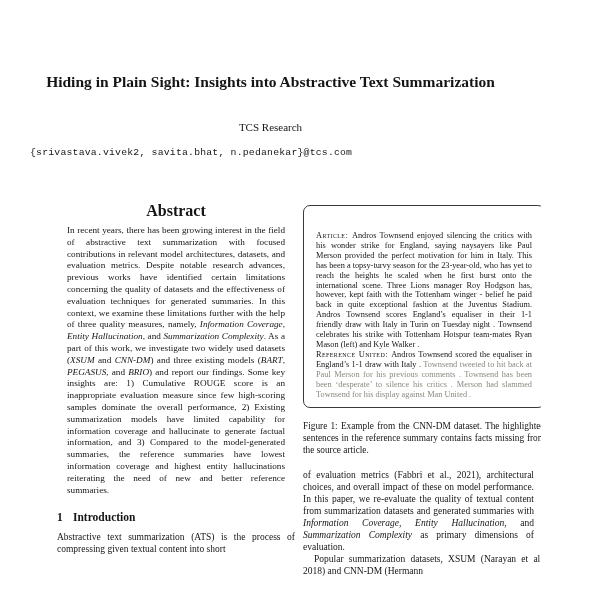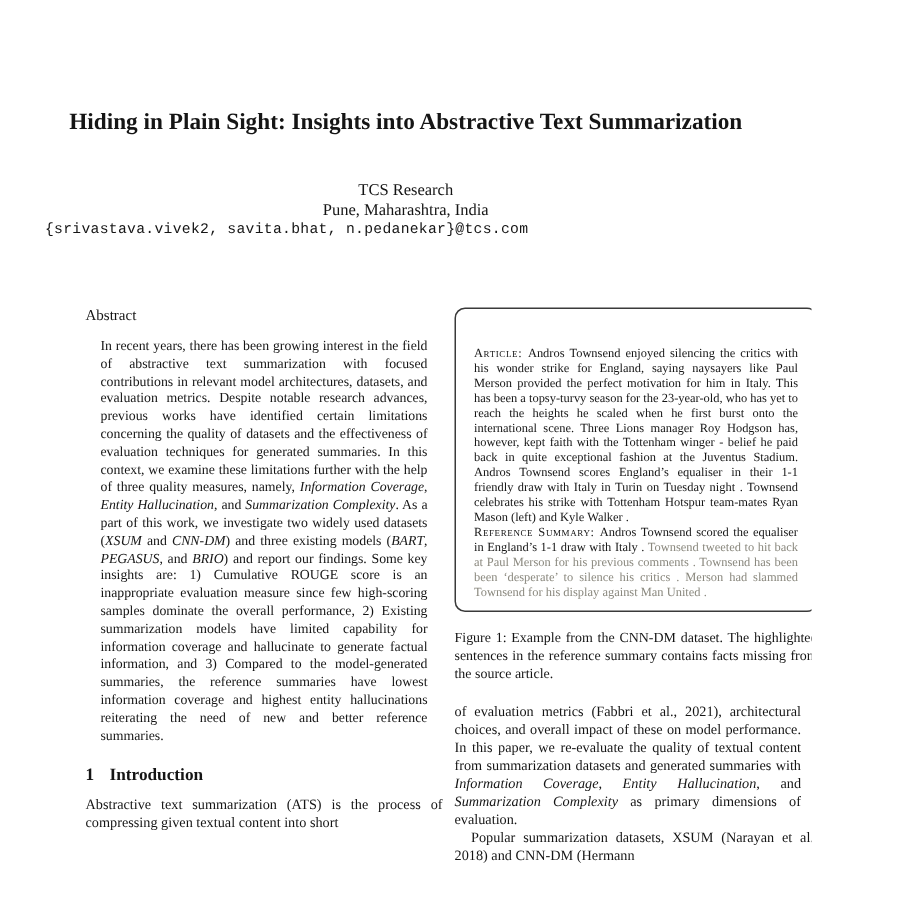--- a/index.html
+++ b/index.html
@@ -25,22 +25,22 @@
   .email {
     position:absolute; top:147px; left:30px; right:30px;
     font-family:"Liberation Mono","DejaVu Sans Mono",monospace;
     font-size:9.8px; line-height:12px; letter-spacing:0.2px;
   }
 
   .col-left  { position:absolute; top:200px; left:57px;  width:238px; }
   .col-right { position:absolute; top:200px; left:303px; width:242px; }
 
   .abs-heading {
-    margin:4px 0 7px 0; text-align:left;
-    font-size:10px; font-weight:normal; line-height:14px;
+    margin:4px 0 7px 0; text-align:center;
+    font-size:16px; font-weight:bold; line-height:14px;
   }
   .abs-body {
     margin:0 10px; text-align:justify;
     font-size:9.2px; line-height:11.8px;
   }
   .sec-heading {
     margin:14px 0 0 0; font-size:11.5px; font-weight:bold; line-height:14px;
   }
   .sec-heading .sec-num { display:inline-block; width:16px; }
   .intro-p { margin:7px 0 0 0; text-align:justify; font-size:9.5px; line-height:12px; }
@@ -60,33 +60,32 @@
   .sc { font-variant:small-caps; letter-spacing:0.4px; }
   .hl { color:#8a887e; }
 </style>
 </head>
 <body>
 
 <div class="page">
 
   <div class="title">Hiding in Plain Sight: Insights into Abstractive Text Summarization</div>
   <div class="affil1">TCS Research</div>
-  <div class="affil2">Pune, Maharashtra, India</div>
   <div class="email">{srivastava.vivek2, savita.bhat, n.pedanekar}@tcs.com</div>
 
   <div class="col-left">
     <div class="abs-heading">Abstract</div>
     <div class="abs-body"><span>In recent years, there has been growing interest in the field of abstractive text summarization with focused contributions in relevant model architectures, datasets, and evaluation metrics. Despite notable research advances, previous works have identified certain limitations concerning the quality of datasets and the effectiveness of evaluation techniques for generated summaries. In this context, we examine these limitations further with the help of three quality measures, namely, </span><em>Information Coverage</em><span>, </span><em>Entity Hallucination</em><span>, and </span><em>Summarization Complexity</em><span>. As a part of this work, we investigate two widely used datasets (</span><em>XSUM</em><span> and </span><em>CNN-DM</em><span>) and three existing models (</span><em>BART</em><span>, </span><em>PEGASUS</em><span>, and </span><em>BRIO</em><span>) and report our findings. Some key insights are: 1) Cumulative ROUGE score is an inappropriate evaluation measure since few high-scoring samples dominate the overall performance, 2) Existing summarization models have limited capability for information coverage and hallucinate to generate factual information, and 3) Compared to the model-generated summaries, the reference summaries have lowest information coverage and highest entity hallucinations reiterating the need of new and better reference summaries.</span></div>
     <div class="sec-heading"><span class="sec-num">1</span><span>Introduction</span></div>
     <p class="intro-p">Abstractive text summarization (ATS) is the process of compressing given textual content into short</p>
   </div>
 
   <div class="col-right">
     <div class="figure-box">
       <p><span class="sc">Article: </span><span>Andros Townsend enjoyed silencing the critics with his wonder strike for England, saying naysayers like Paul Merson provided the perfect motivation for him in Italy. This has been a topsy-turvy season for the 23-year-old, who has yet to reach the heights he scaled when he first burst onto the international scene. Three Lions manager Roy Hodgson has, however, kept faith with the Tottenham winger - belief he paid back in quite exceptional fashion at the Juventus Stadium. Andros Townsend scores England’s equaliser in their 1-1 friendly draw with Italy in Turin on Tuesday night . Townsend celebrates his strike with Tottenham Hotspur team-mates Ryan Mason (left) and Kyle Walker .</span></p>
-      <p><span class="sc">Reference Summary: </span><span>Andros Townsend scored the equaliser in England’s 1-1 draw with Italy . </span><span class="hl">Townsend tweeted to hit back at Paul Merson for his previous comments . Townsend has been been ‘desperate’ to silence his critics . Merson had slammed Townsend for his display against Man United .</span></p>
+      <p><span class="sc">Reference United: </span><span>Andros Townsend scored the equaliser in England’s 1-1 draw with Italy . </span><span class="hl">Townsend tweeted to hit back at Paul Merson for his previous comments . Townsend has been been ‘desperate’ to silence his critics . Merson had slammed Townsend for his display against Man United .</span></p>
     </div>
     <p class="fig-caption">Figure 1: Example from the CNN-DM dataset. The highlighted sentences in the reference summary contains facts missing from the source article.</p>
     <p class="body-p1"><span>of evaluation metrics (Fabbri et al., 2021), architectural choices, and overall impact of these on model performance. In this paper, we re-evaluate the quality of textual content from summarization datasets and generated summaries with </span><em>Information Coverage</em><span>, </span><em>Entity Hallucination</em><span>, and </span><em>Summarization Complexity</em><span> as primary dimensions of evaluation.</span></p>
     <p class="body-p2">Popular summarization datasets, XSUM (Narayan et al., 2018) and CNN-DM (Hermann</p>
   </div>
 
 </div>
 
 </body></html>

